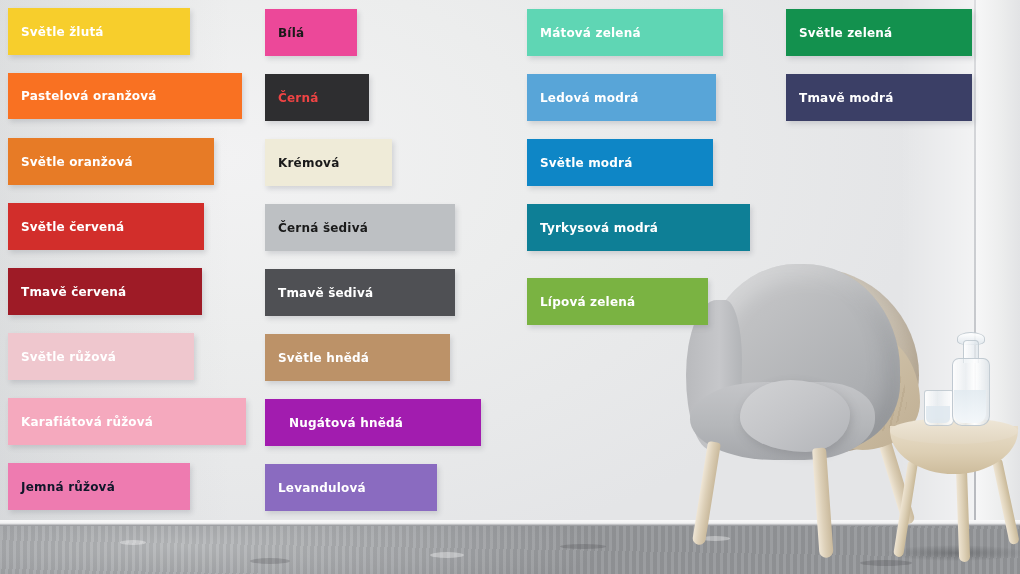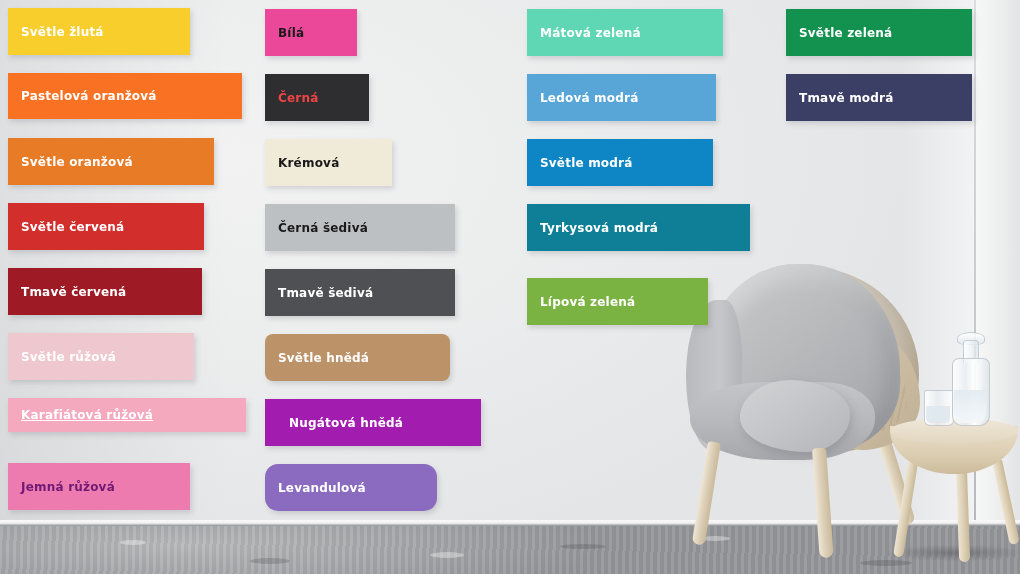--- a/index.html
+++ b/index.html
@@ -297,30 +297,30 @@
   <div class="carafe-body"></div>
   <div class="carafe-water"></div>
 
   <div id="swatch-layer">
       <div class="swatch" style="left: 8px; top: 8px; width: 182px; height: 47px; background: rgb(247, 206, 44); color: rgb(255, 255, 255);">Světle žlutá</div>
       <div class="swatch" style="left: 8px; top: 73px; width: 234px; height: 46px; background: rgb(249, 113, 34); color: rgb(255, 255, 255);">Pastelová oranžová</div>
       <div class="swatch" style="left: 8px; top: 138px; width: 206px; height: 47px; background: rgb(231, 123, 38); color: rgb(255, 255, 255);">Světle oranžová</div>
       <div class="swatch" style="left: 8px; top: 203px; width: 196px; height: 47px; background: rgb(210, 46, 43); color: rgb(255, 255, 255);">Světle červená</div>
       <div class="swatch" style="left: 8px; top: 268px; width: 194px; height: 47px; background: rgb(158, 27, 38); color: rgb(255, 255, 255);">Tmavě červená</div>
       <div class="swatch" style="left: 8px; top: 333px; width: 186px; height: 47px; background: rgb(239, 199, 206); color: rgb(255, 255, 255);">Světle růžová</div>
-      <div class="swatch" style="left: 8px; top: 398px; width: 238px; height: 34px; background: rgb(245, 169, 190); color: rgb(255, 255, 255); text-decoration: underline;">Karafiátová růžová</div>
-      <div class="swatch" style="left: 8px; top: 463px; width: 182px; height: 47px; background: rgb(238, 123, 176); color: #701a75;">Jemná růžová</div>
+      <div class="swatch" style="left: 8px; top: 398px; width: 238px; height: 47px; background: rgb(245, 169, 190); color: rgb(255, 255, 255);">Karafiátová růžová</div>
+      <div class="swatch" style="left: 8px; top: 463px; width: 182px; height: 47px; background: rgb(238, 123, 176); color: #0f172a;">Jemná růžová</div>
       <div class="swatch" style="left: 265px; top: 9px; width: 92px; height: 47px; background: #ec4899; color: rgb(26, 26, 26);">Bílá</div>
       <div class="swatch" style="left: 265px; top: 74px; width: 104px; height: 47px; background: rgb(46, 46, 48); color: #ef4444; text-align: center;">Černá</div>
       <div class="swatch" style="left: 265px; top: 139px; width: 127px; height: 47px; background: rgb(239, 235, 216); color: rgb(26, 26, 26);">Krémová</div>
       <div class="swatch" style="left: 265px; top: 204px; width: 190px; height: 47px; background: rgb(189, 192, 195); color: rgb(26, 26, 26);">Černá šedivá</div>
       <div class="swatch" style="left: 265px; top: 269px; width: 190px; height: 47px; background: rgb(79, 80, 84); color: rgb(255, 255, 255);">Tmavě šedivá</div>
-      <div class="swatch" style="left: 265px; top: 334px; width: 185px; height: 47px; background: rgb(188, 146, 104); color: rgb(255, 255, 255); border-radius: 8px;">Světle hnědá</div>
+      <div class="swatch" style="left: 265px; top: 334px; width: 185px; height: 47px; background: rgb(188, 146, 104); color: rgb(255, 255, 255);">Světle hnědá</div>
       <div class="swatch" style="left: 265px; top: 399px; width: 216px; height: 47px; background: #a21caf; color: rgb(255, 255, 255); padding-left: 24px;">Nugátová hnědá</div>
-      <div class="swatch" style="left: 265px; top: 464px; width: 172px; height: 47px; background: rgb(138, 107, 192); color: rgb(255, 255, 255); border-radius: 13px;">Levandulová</div>
+      <div class="swatch" style="left: 265px; top: 464px; width: 172px; height: 47px; background: rgb(138, 107, 192); color: rgb(255, 255, 255);">Levandulová</div>
       <div class="swatch" style="left: 527px; top: 9px; width: 196px; height: 47px; background: rgb(95, 214, 180); color: rgb(255, 255, 255);">Mátová zelená</div>
       <div class="swatch" style="left: 527px; top: 74px; width: 189px; height: 47px; background: rgb(88, 165, 216); color: rgb(255, 255, 255);">Ledová modrá</div>
       <div class="swatch" style="left: 527px; top: 139px; width: 186px; height: 47px; background: rgb(14, 134, 198); color: rgb(255, 255, 255);">Světle modrá</div>
       <div class="swatch" style="left: 527px; top: 204px; width: 223px; height: 47px; background: rgb(14, 127, 150); color: rgb(255, 255, 255);">Tyrkysová modrá</div>
       <div class="swatch" style="left: 527px; top: 278px; width: 181px; height: 47px; background: rgb(122, 179, 66); color: rgb(255, 255, 255);">Lípová zelená</div>
       <div class="swatch" style="left: 786px; top: 9px; width: 186px; height: 47px; background: rgb(19, 145, 78); color: rgb(255, 255, 255);">Světle zelená</div>
       <div class="swatch" style="left: 786px; top: 74px; width: 186px; height: 47px; background: rgb(59, 63, 102); color: rgb(255, 255, 255);">Tmavě modrá</div>
     </div>
 
 </div>

